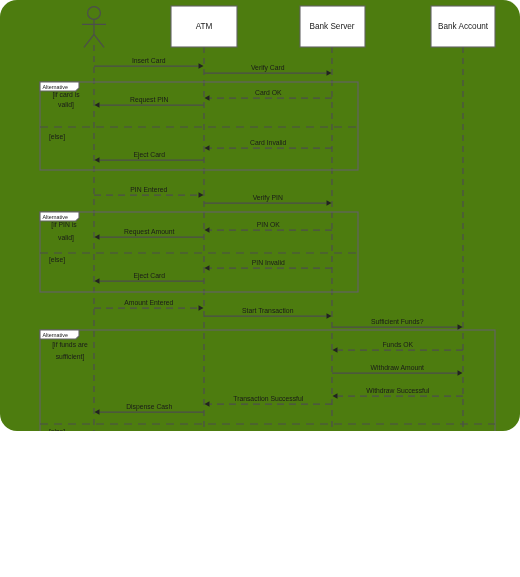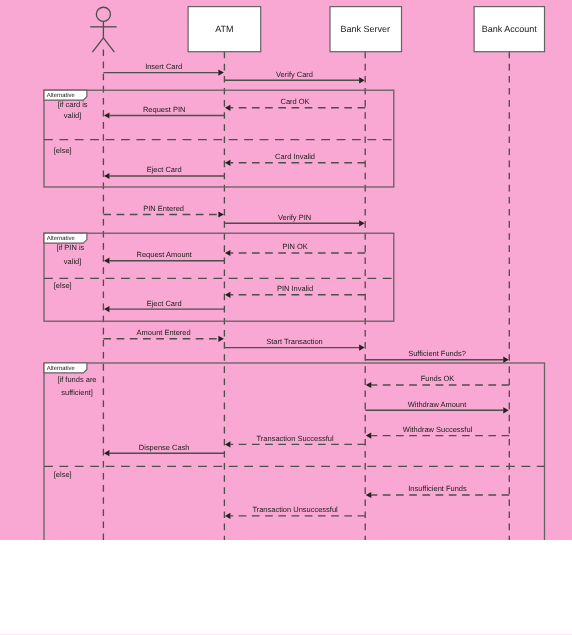--- a/index.html
+++ b/index.html
@@ -4,23 +4,24 @@
 <title>ATM Sequence Diagram</title>
 <style>
   html,body{margin:0;padding:0;background:#ffffff;}
   body{
     font-family:"Liberation Sans","DejaVu Sans",sans-serif;
     color:#1a1a1a;
   }
   #diagram-root{
     position:relative;
     width:520px;
-    height:491px;
-    background:#f9a8d4;
+    height:431px;
+    background:#4d7c0f;
     overflow:hidden;
+    border-radius:17px;
   }
   svg#seq-svg{
     display:block;
     width:520px;
     height:577px;
   }
   .lifeline-box{
     fill:#ffffff;
     stroke:#636363;
     stroke-width:1.1;

